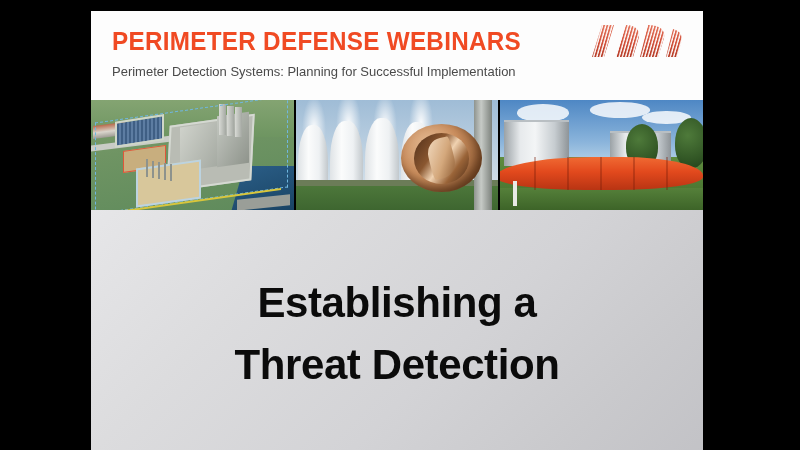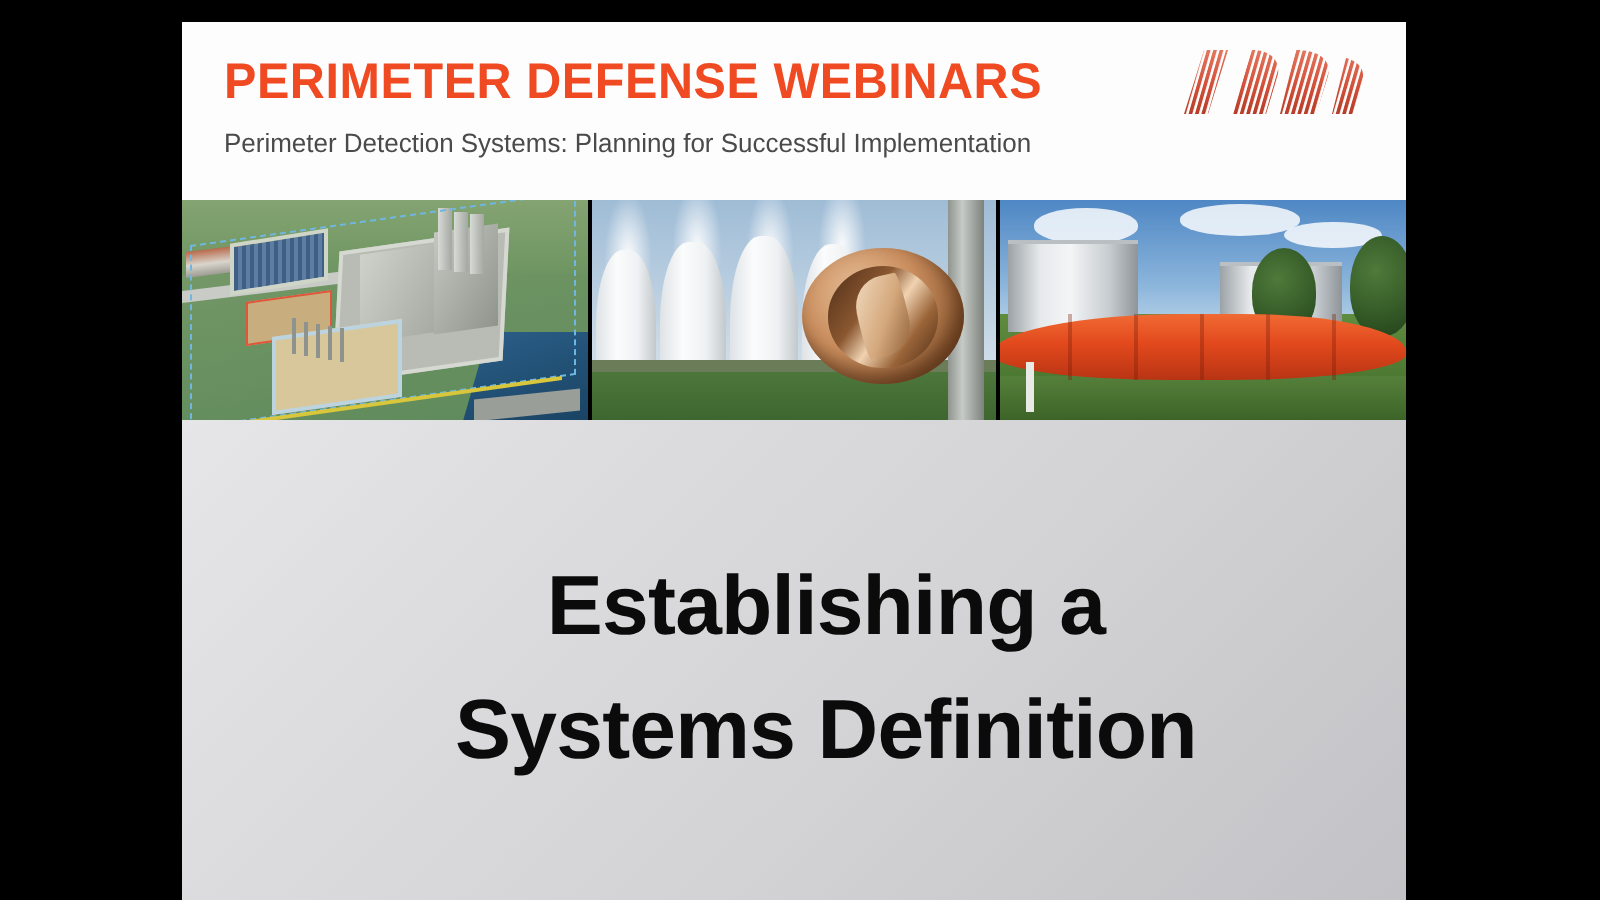--- a/index.html
+++ b/index.html
@@ -312,21 +312,20 @@
     left: 0;
     top: 62px;
     width: 612px;
     text-align: center;
     font-family: "Liberation Sans", sans-serif;
     font-weight: bold;
     font-size: 42px;
     line-height: 62px;
     color: #0b0b0b;
     letter-spacing: -0.4px;
-    margin-left: 16px;
   }
   #slide-title .line { display: block; }
 </style>
 </head>
 <body>
 
 <div id="stage">
 
   <div id="slide">
 
@@ -424,21 +423,21 @@
           <div class="barrier-rib" style="left:82%"></div>
         </div>
         <div class="post-white"></div>
       </div>
 
     </div>
 
     <div id="slide-body">
       <div id="slide-title">
         <span class="line">Establishing a</span>
-        <span class="line">Systems Definition</span>
+        <span class="line">Threat Detection</span>
       </div>
 
     </div>
 
   </div>
 
   <div style="position:absolute;left:0;top:0;width:91px;height:450px;background:#000;"></div>
   <div style="position:absolute;left:703px;top:0;width:97px;height:450px;background:#000;"></div>
 
 </div>

